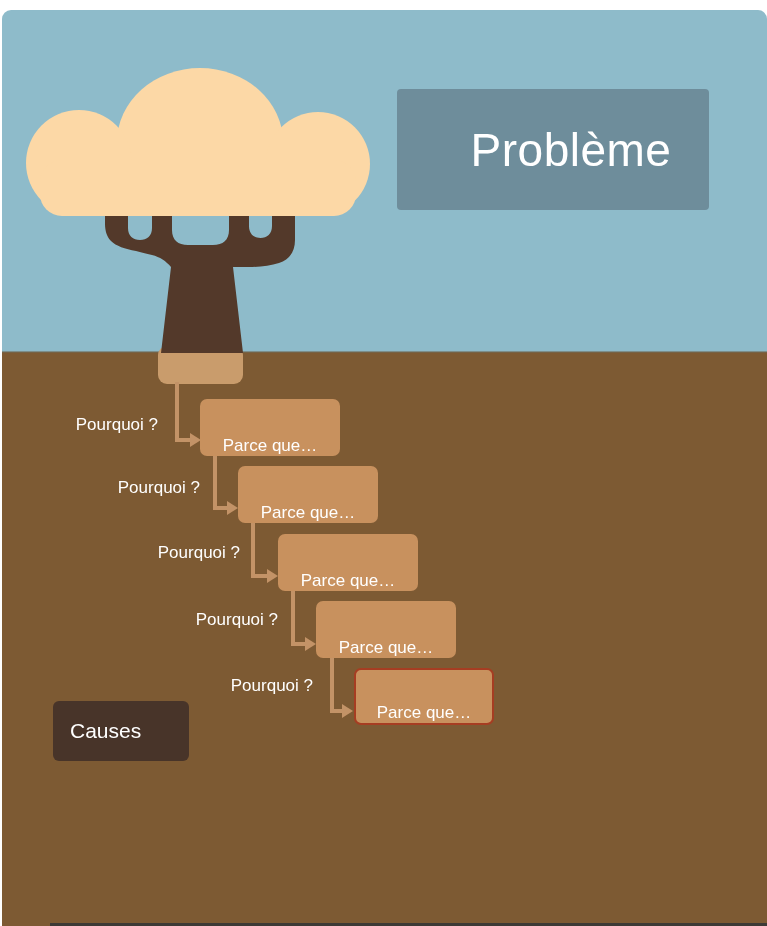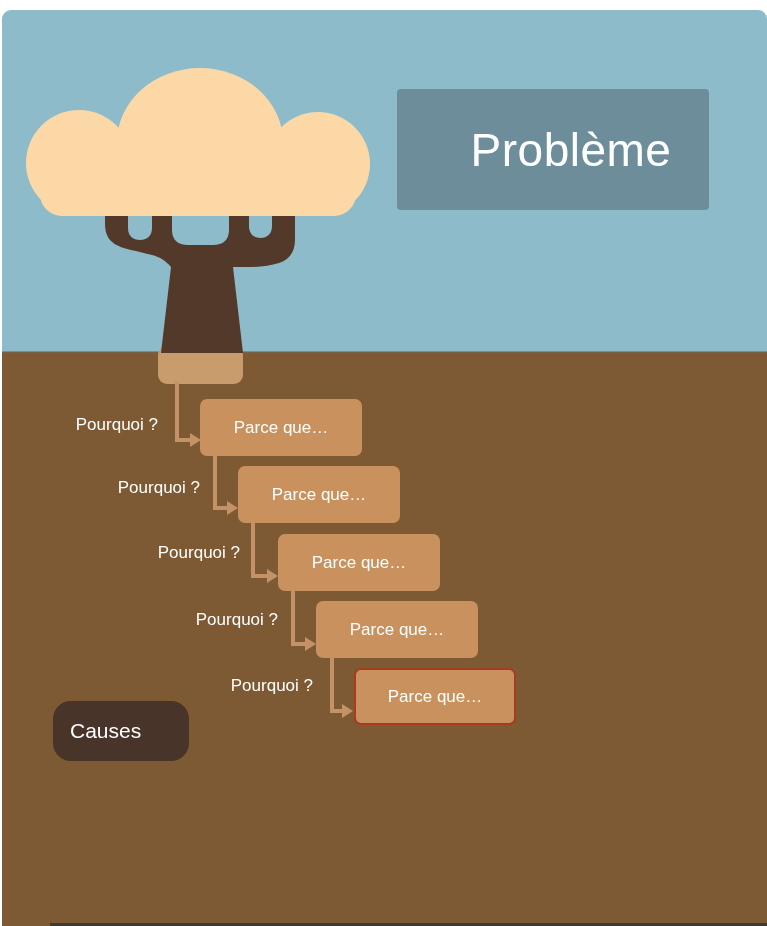--- a/index.html
+++ b/index.html
@@ -32,23 +32,23 @@
     width:767px;height:926px;
   }
   .problem-box{
     position:absolute;left:395px;top:79px;
     width:276px;height:121px;
     background:#6e8d9b;border-radius:4px;
     display:flex;align-items:center;justify-content:center;
     color:#ffffff;font-size:46px;letter-spacing:.5px;padding-left:36px;
   }
   .because-box{
-    position:absolute;width:162px;height:57px;
+    position:absolute;width:140px;height:57px;
     background:#c8915e;border-radius:7px;
-    display:flex;align-items:center;justify-content:center;
+    display:flex;align-items:flex-end;justify-content:center;
     color:#ffffff;font-size:17px;
     box-sizing:border-box;
   }
   .because-box.active{border:2px solid #a63d22;}
   .b1{left:198px;top:389px;}
   .b2{left:236px;top:456px;}
   .b3{left:276px;top:524px;}
   .b4{left:314px;top:591px;}
   .b5{left:352px;top:658px;}
   .why-label{
@@ -56,21 +56,21 @@
     text-align:right;color:#ffffff;font-size:17px;
   }
   .w1{left:-14px;top:404px;}
   .w2{left:28px;top:467px;}
   .w3{left:68px;top:532px;}
   .w4{left:106px;top:599px;}
   .w5{left:141px;top:665px;}
   .causes-box{
     position:absolute;left:51px;top:691px;
     width:136px;height:60px;
-    background:#483429;border-radius:18px;
+    background:#483429;border-radius:6px;
     display:flex;align-items:center;
     padding-left:17px;box-sizing:border-box;
     color:#ffffff;font-size:21px;
   }
   .bottom-edge{
     position:absolute;left:50px;top:923px;
     width:717px;height:3px;
     background:#3c3a36;
   }
 </style>

